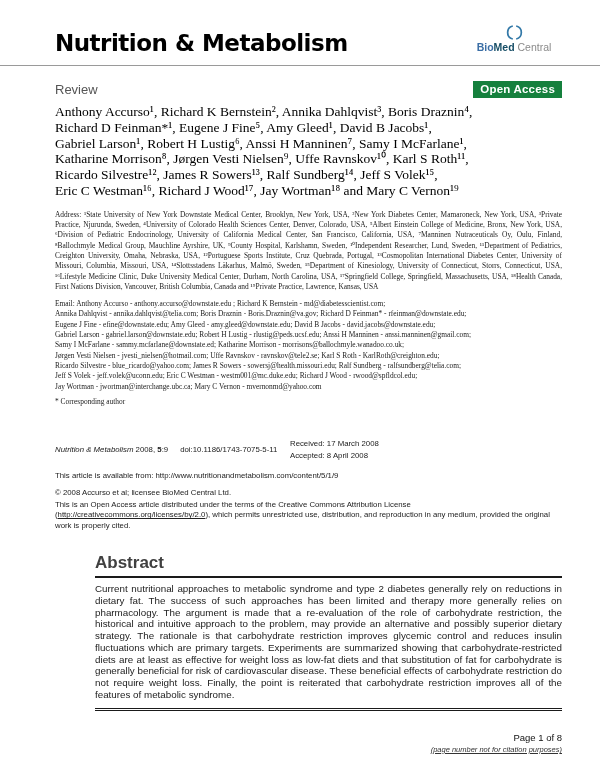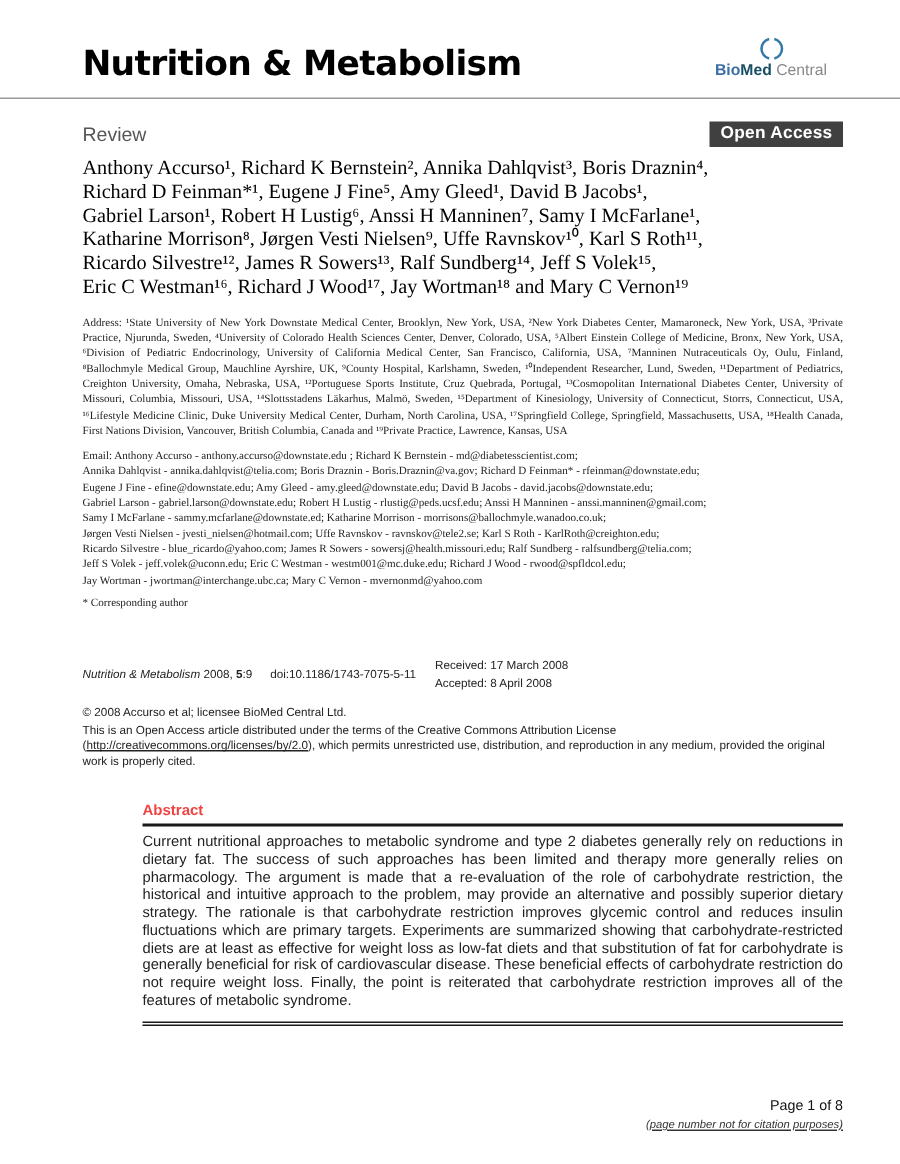--- a/index.html
+++ b/index.html
@@ -18,21 +18,21 @@
   .logo-icon{display:block;margin:0 auto 1px auto;}
   .logo-text{font-size:10.5px;white-space:nowrap;}
   .logo-bio{color:#3b6ea5;font-weight:bold;}
   .logo-med{color:#174e66;font-weight:bold;}
   .logo-central{color:#8a8a8a;font-weight:normal;}
   .header-rule{border:0;border-top:1px solid #9a9a9a;margin:9px 0 0 0;width:600px;}
   
   .review-row{display:flex;justify-content:space-between;align-items:center;margin-top:15px;}
   .review-label{font-size:13px;color:#555;}
   .badge{
-    background:#404040;color:#ffffff;font-weight:bold;font-size:11.5px;
+    background:#15803d;color:#ffffff;font-weight:bold;font-size:11.5px;
     padding:2px 7px 3px 7px;letter-spacing:0.2px;
   }
   
   .article-title{
     margin-top:8px;font-size:14.5px;font-weight:bold;line-height:17.5px;
     letter-spacing:-0.2px;white-space:pre-line;color:#000;
   }
   .authors{
     margin-top:6px;font-family:"Liberation Serif",serif;font-size:13.5px;
     line-height:15.8px;white-space:pre-line;color:#000;
@@ -55,21 +55,21 @@
   .citation-vol-bold{font-weight:bold;}
   .citation-doi{margin-left:12px;}
   .pub-right div{line-height:12px;}
   .available{margin-top:9px;font-size:7.8px;color:#222;}
   .copyright{margin-top:8px;font-size:7.8px;color:#222;}
   .license{margin-top:3px;font-size:7.8px;line-height:10.5px;color:#222;text-align:left;}
   .license-url{text-decoration:underline;}
   
   .abstract{margin:22px 0 0 40px;border-bottom:3px double #1a1a1a;}
   .abstract-heading{
-    font-size:10px;font-weight:bold;color:#ef4444;
+    font-size:17px;font-weight:bold;color:#404040;
     padding-bottom:3px;border-bottom:2px solid #1a1a1a;
   }
   .abstract-body{
     margin-top:5px;font-size:9.8px;line-height:11.7px;text-align:justify;
     color:#222;padding-bottom:8px;
   }
   
   .footer{position:absolute;right:38px;top:732px;text-align:right;}
   .footer-page{font-size:9.5px;color:#111;}
   .footer-note{font-size:7.5px;font-style:italic;color:#333;margin-top:2px;text-decoration:underline;}
@@ -129,20 +129,23 @@
       <div class="pub-citation">
         <span class="citation-journal">Nutrition &amp; Metabolism</span><span> 2008, </span><span class="citation-vol-bold">5</span><span>:9</span><span class="citation-doi">doi:10.1186/1743-7075-5-11</span>
       </div>
     </div>
     <div class="pub-right">
       <div>Received: 17 March 2008</div>
       <div>Accepted: 8 April 2008</div>
     </div>
   </div>
 
+  <div class="available">
+    <span>This article is available from: </span><span>http://www.nutritionandmetabolism.com/content/5/1/9</span>
+  </div>
 
   <div class="copyright">© 2008 Accurso et al; licensee BioMed Central Ltd.</div>
 
   <div class="license">
     <span>This is an Open Access article distributed under the terms of the Creative Commons Attribution License (</span><span class="license-url">http://creativecommons.org/licenses/by/2.0</span><span>), which permits unrestricted use, distribution, and reproduction in any medium, provided the original work is properly cited.</span>
   </div>
 
   <div class="abstract">
     <div class="abstract-heading">Abstract</div>
     <div class="abstract-body">Current nutritional approaches to metabolic syndrome and type 2 diabetes generally rely on reductions in dietary fat. The success of such approaches has been limited and therapy more generally relies on pharmacology. The argument is made that a re-evaluation of the role of carbohydrate restriction, the historical and intuitive approach to the problem, may provide an alternative and possibly superior dietary strategy. The rationale is that carbohydrate restriction improves glycemic control and reduces insulin fluctuations which are primary targets. Experiments are summarized showing that carbohydrate-restricted diets are at least as effective for weight loss as low-fat diets and that substitution of fat for carbohydrate is generally beneficial for risk of cardiovascular disease. These beneficial effects of carbohydrate restriction do not require weight loss. Finally, the point is reiterated that carbohydrate restriction improves all of the features of metabolic syndrome.</div>

